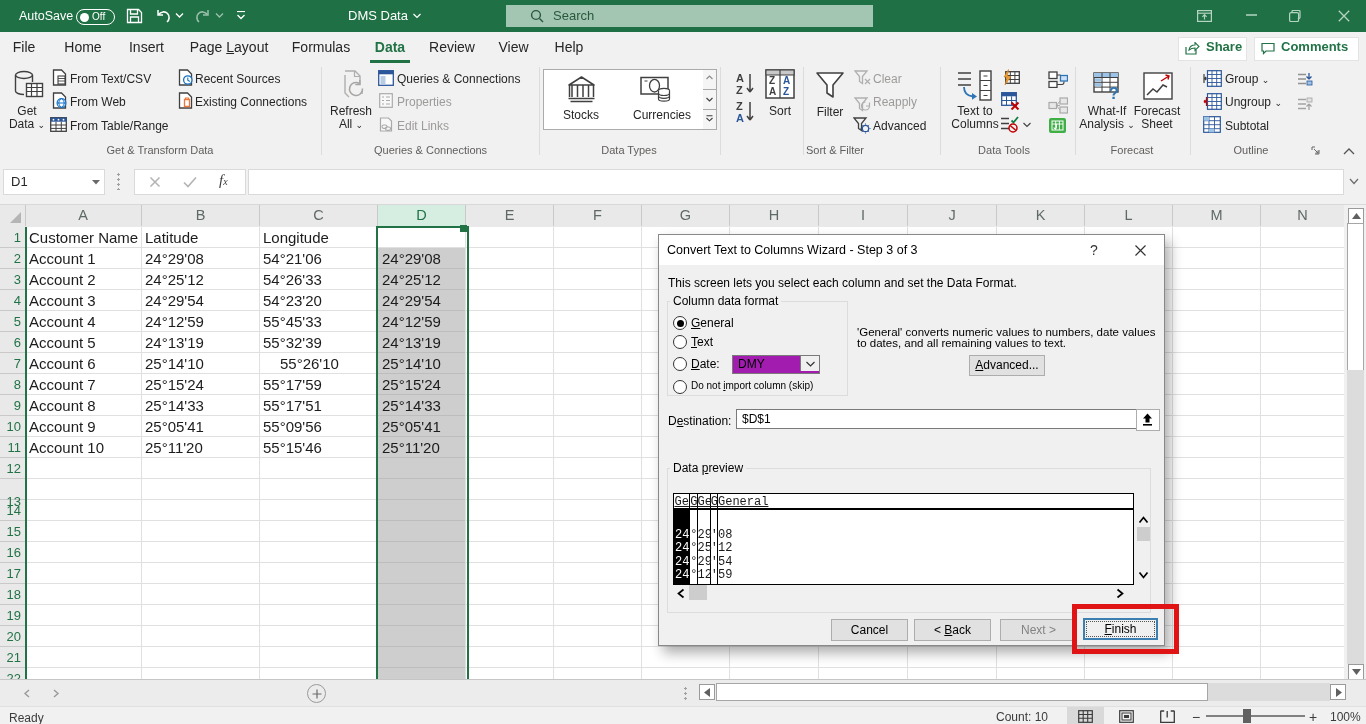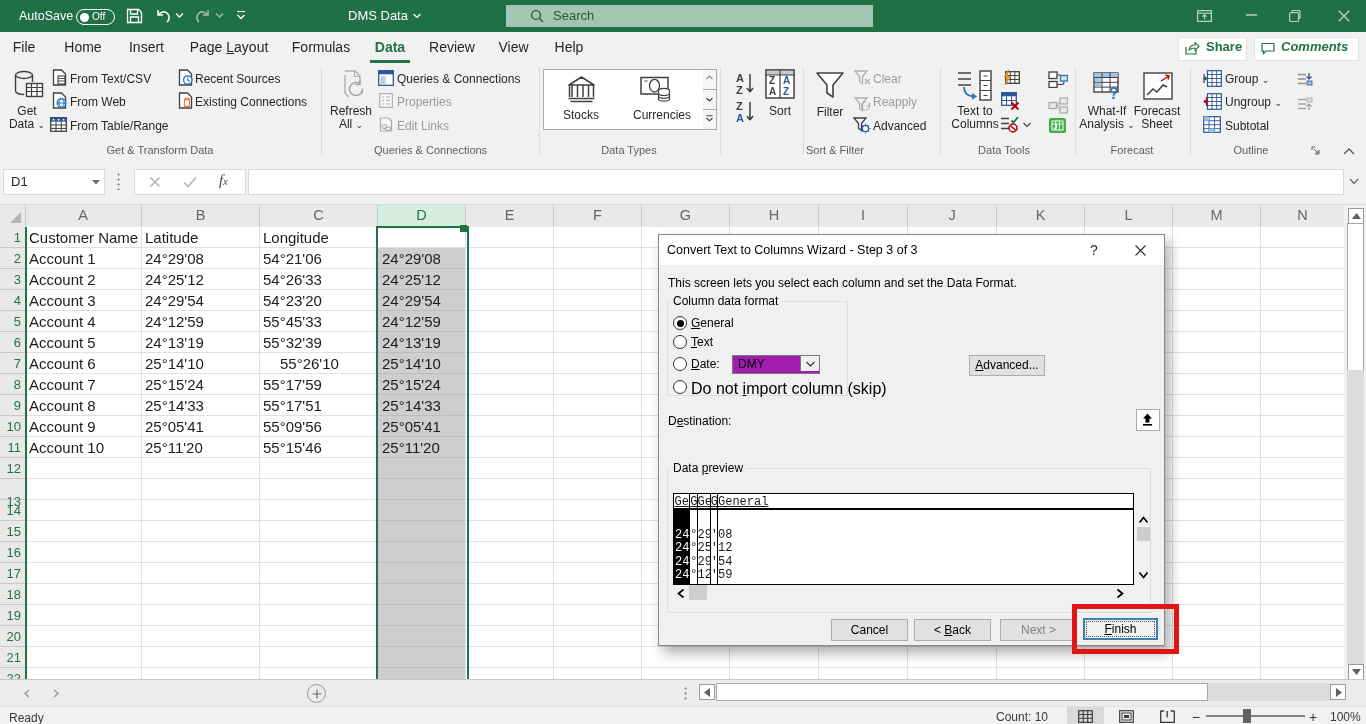--- a/index.html
+++ b/index.html
@@ -121,21 +121,21 @@
     <div style="position:absolute;left:1178px;top:5px;width:67px;height:22px;background:#fff;border:1px solid #e3e3e3;"></div>
     <svg style="position:absolute;left:1185px;top:10px;" width="15" height="13" viewBox="0 0 15 13">
       <path d="M1 5 v7 h10 v-4" fill="none" stroke="#217346" stroke-width="1.2"></path>
       <path d="M4 8 c0.5-3 2.5-5 6-5 v-2.5 l4 4 -4 4 v-2.5 c-2.5 0 -4.5 0.8 -6 2z" fill="none" stroke="#217346" stroke-width="1.1"></path>
     </svg>
     <div style="position:absolute;left:1206px;top:7px;font-size:13px;font-weight:bold;color:#217346;">Share</div>
     <div style="position:absolute;left:1254px;top:5px;width:103px;height:22px;background:#fff;border:1px solid #e3e3e3;"></div>
     <svg style="position:absolute;left:1261px;top:10px;" width="14" height="13" viewBox="0 0 14 13">
       <path d="M1 1.5 h12 v7.5 h-8 l-2.5 2.5 v-2.5 h-1.5 z" fill="none" stroke="#217346" stroke-width="1.2"></path>
     </svg>
-    <div style="position:absolute;left:1281px;top:7px;font-size:13px;font-weight:bold;color:#217346;font-style:italic;">Comments</div>
+    <div style="position:absolute;left:1281px;top:7px;font-size:13px;font-weight:bold;color:#217346;">Comments</div>
   </div>
   <div class="abs" id="ribbon">
 
     <svg style="position:absolute;left:14px;top:7px;" width="30" height="32" viewBox="0 0 30 32">
       <ellipse cx="10" cy="5" rx="8.5" ry="3.5" fill="none" stroke="#404040" stroke-width="1.4"></ellipse>
       <path d="M1.5 5 v16 c0 2 3.8 3.5 8.5 3.5 M18.5 5 v7" fill="none" stroke="#404040" stroke-width="1.4"></path>
       <rect x="12.5" y="13.5" width="16" height="13" fill="#fff" stroke="#404040" stroke-width="1.4"></rect>
       <path d="M12.5 17.5 h16 M12.5 21.5 h16 M17.5 13.5 v13 M23 13.5 v13" stroke="#404040" stroke-width="1.2"></path>
     </svg>
     <div class="rbig" style="left:8px;top:41px;width:38px;">Get</div>
@@ -570,25 +570,29 @@
     <div style="position:absolute;left:32px;top:122px;font-size:12px;"><span style="text-decoration:underline;">D</span>ate:</div>
     <div style="position:absolute;left:73px;top:120px;width:86px;height:17px;background:#a21caf;border:1px solid #7a7a7a;">
       <div style="position:absolute;left:5px;top:1px;font-size:12px;">DMY</div>
       <div style="position:absolute;right:0;top:0;width:18px;height:15px;background:#f0f0f0;border-left:1px solid #7a7a7a;">
         <svg style="position:absolute;left:5px;top:5px;" width="9" height="6" viewBox="0 0 9 6">
             <path d="M0.5 1 L4.5 5 L8.5 1" fill="none" stroke="#333" stroke-width="1.2"></path>
           </svg>
       </div>
     </div>
     <div style="position:absolute;left:14px;top:145px;width:12px;height:12px;border:1px solid #333;border-radius:50%;background:#fff;"></div>
-    <div style="position:absolute;left:32px;top:145px;font-size:16px;">Do not <span style="text-decoration:underline;">i</span>mport column (skip)</div>
-
+    <div style="position:absolute;left:32px;top:145px;font-size:10px;">Do not <span style="text-decoration:underline;">i</span>mport column (skip)</div>
+
+    <div style="position:absolute;left:198px;top:92px;font-size:11.5px;line-height:10.5px;white-space:nowrap;">'General' converts numeric values to numbers, date values<br>to dates, and all remaining values to text.</div>
     <div class="btn" style="left:310px;top:120px;width:74px;height:19px;line-height:19px;"><span style="text-decoration:underline;">A</span>dvanced...</div>
 
     <div style="position:absolute;left:9px;top:179px;font-size:12px;">D<span style="text-decoration:underline;">e</span>stination:</div>
+    <div style="position:absolute;left:77px;top:174px;width:399px;height:18px;background:#fff;border:1px solid #7a7a7a;">
+      <div style="position:absolute;left:5px;top:2px;font-size:12px;">$D$1</div>
+    </div>
     <div style="position:absolute;left:477px;top:174px;width:22px;height:20px;background:#fff;border:1px solid #adadad;">
       <svg style="position:absolute;left:4px;top:3px;" width="13" height="13" viewBox="0 0 13 13">
         <path d="M6.5 0.5 L11 5.5 h-2.5 v4 h-4 v-4 H2 Z" fill="#000"></path>
         <path d="M2 11.8 h9" stroke="#000" stroke-width="1.6"></path>
       </svg>
     </div>
 
     <div class="gbox" style="left:8px;top:233px;width:482px;height:143px;"></div>
     <div class="glab" style="left:11px;top:226px;">Data <span style="text-decoration:underline;">p</span>review</div>
 

